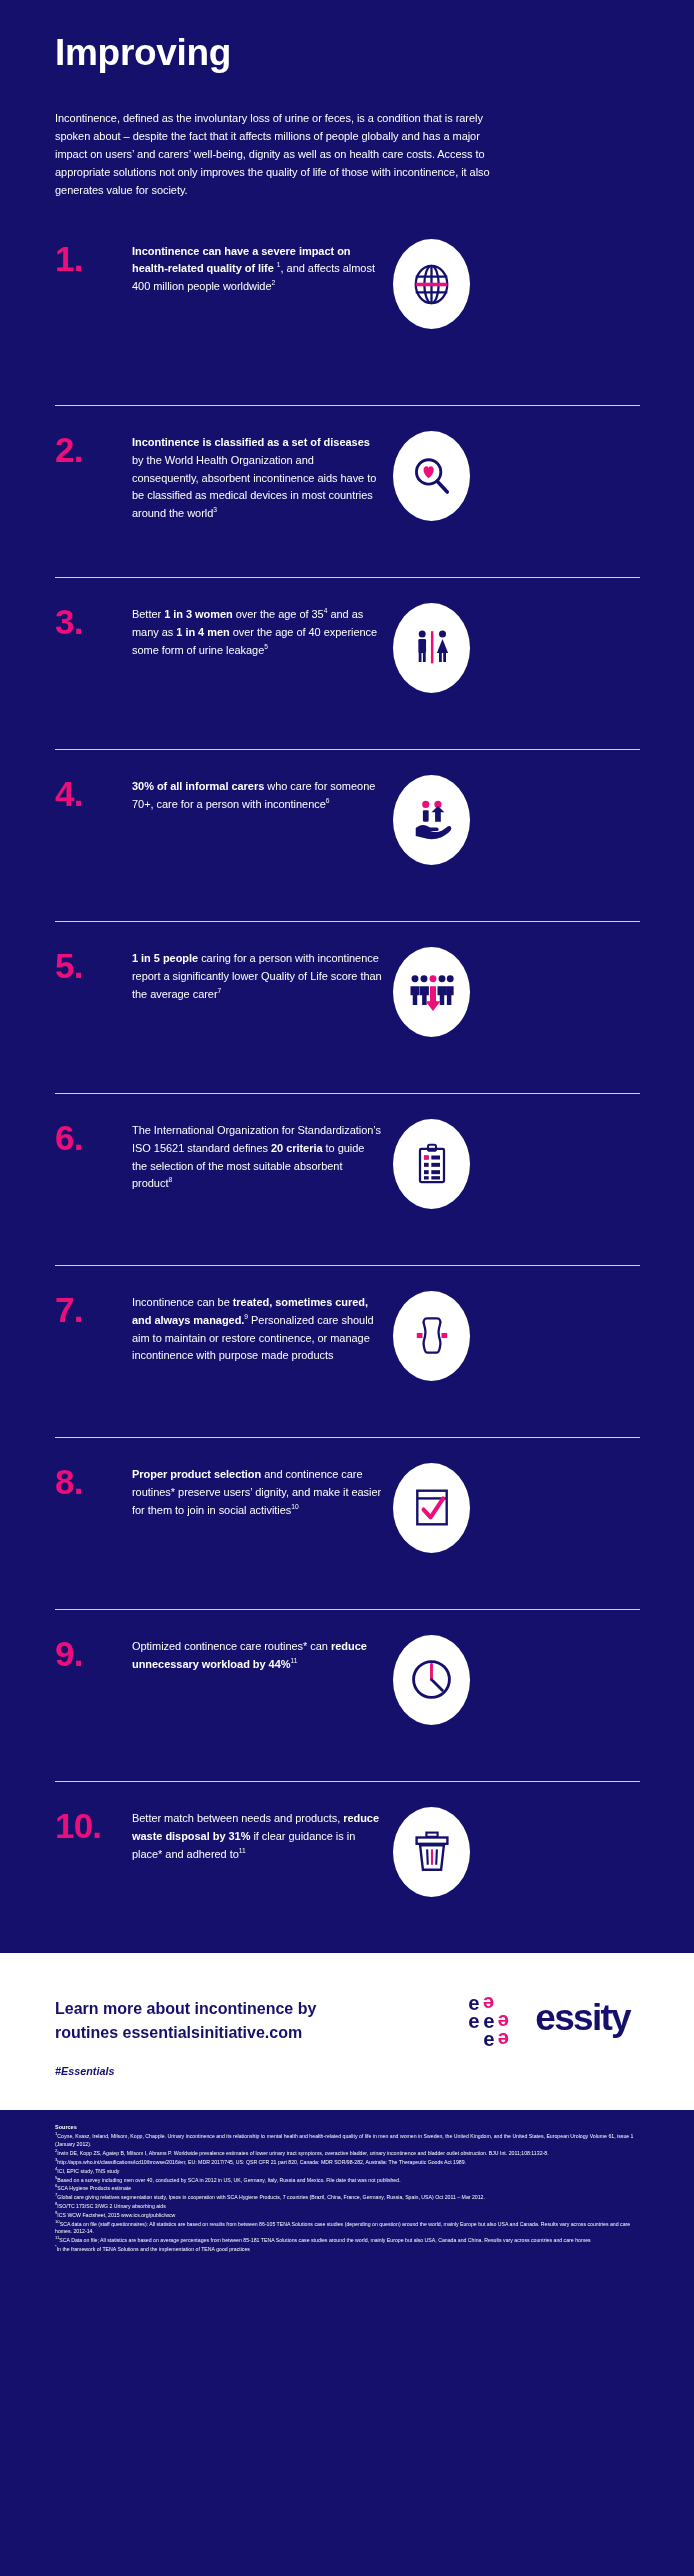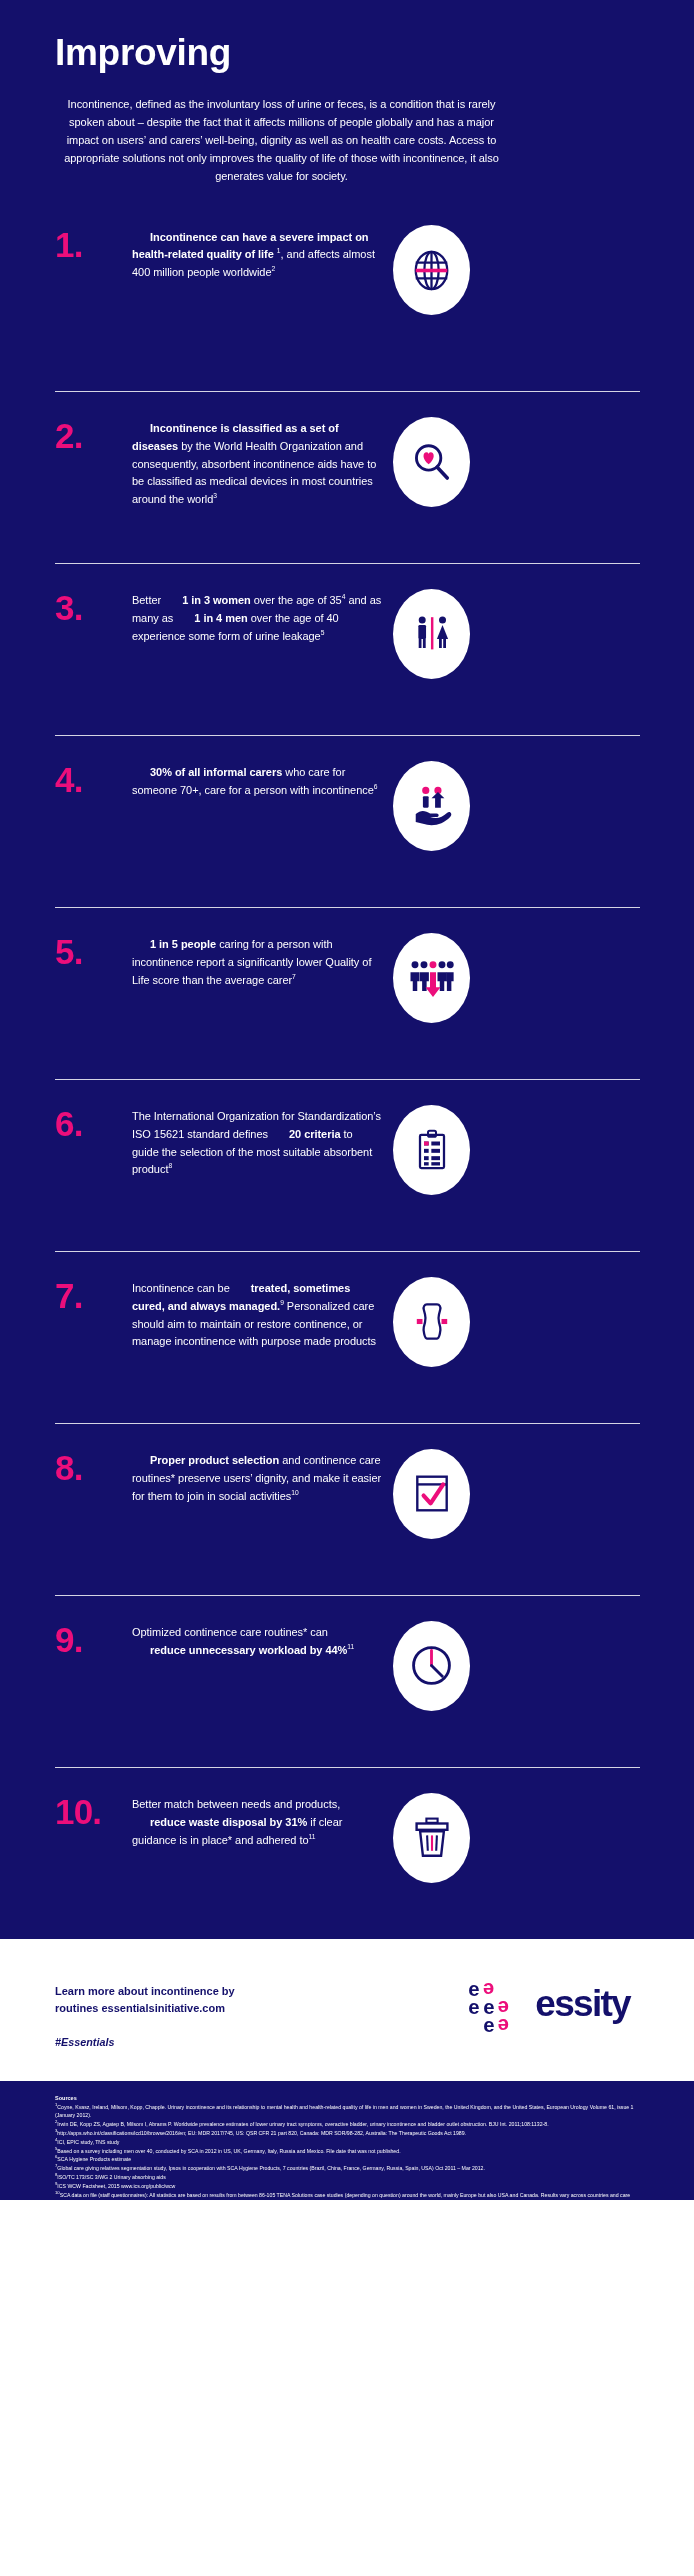--- a/index.html
+++ b/index.html
@@ -4,21 +4,21 @@
 <style>
   * { box-sizing: border-box; margin: 0; padding: 0; }
   html, body {
     width: 695px;
     background: #ffffff;
     font-family: "Liberation Sans", sans-serif;
   }
   #page {
     position: relative;
     width: 695px;
-    height: 2200px;
+    height: 2576px;
     background: #14106b;
     overflow: hidden;
   }
 
   
   .header {
     padding: 32px 55px 0 55px;
   }
   .title {
     color: #ffffff;
@@ -32,24 +32,23 @@
     font-size: 18.3px;
     line-height: 1.3;
     font-weight: normal;
     margin-top: 13.3px;
     letter-spacing: -0.1px;
   }
   .intro {
     color: #ffffff;
     font-size: 11px;
     line-height: 1.65;
-    margin-top: 20px;
+    margin-top: 34px;
     max-width: 453px;
     letter-spacing: -0.04px;
-    text-align: center;
   }
 
   
   .facts {
     margin-top: 33px;
     padding: 0 55px;
   }
   .fact {
     position: relative;
     display: flex;
@@ -72,21 +71,21 @@
   }
   .fact-text {
     color: #ffffff;
     font-size: 11px;
     line-height: 1.62;
     flex: 1 1 auto;
     max-width: 250px;
     padding-top: 3.3px;
     letter-spacing: -0.04px;
   }
-  .fact-text b { font-weight: bold; margin-left: 18px; }
+  .fact-text b { font-weight: bold; }
   .fact-text sup { font-size: 6.7px; vertical-align: super; }
 
   .icon-wrap {
     flex: 0 0 88px;
     display: flex;
     justify-content: flex-end;
     padding-top: 0px;
   }
   .icon-oval {
     width: 77px;
@@ -101,21 +100,21 @@
   
   .footer {
     background: #ffffff;
     padding: 38px 55px 33px 55px;
     display: flex;
     align-items: flex-start;
   }
   .footer-left { flex: 1 1 auto; padding-top: 6.7px; }
   .footer-line {
     color: #14106b;
-    font-size: 11px;
+    font-size: 16px;
     font-weight: bold;
     line-height: 1.5;
   }
   .footer-hash {
     color: #14106b;
     font-size: 10.8px;
     font-weight: bold;
     margin-top: 20px;
     font-style: italic;
   }

